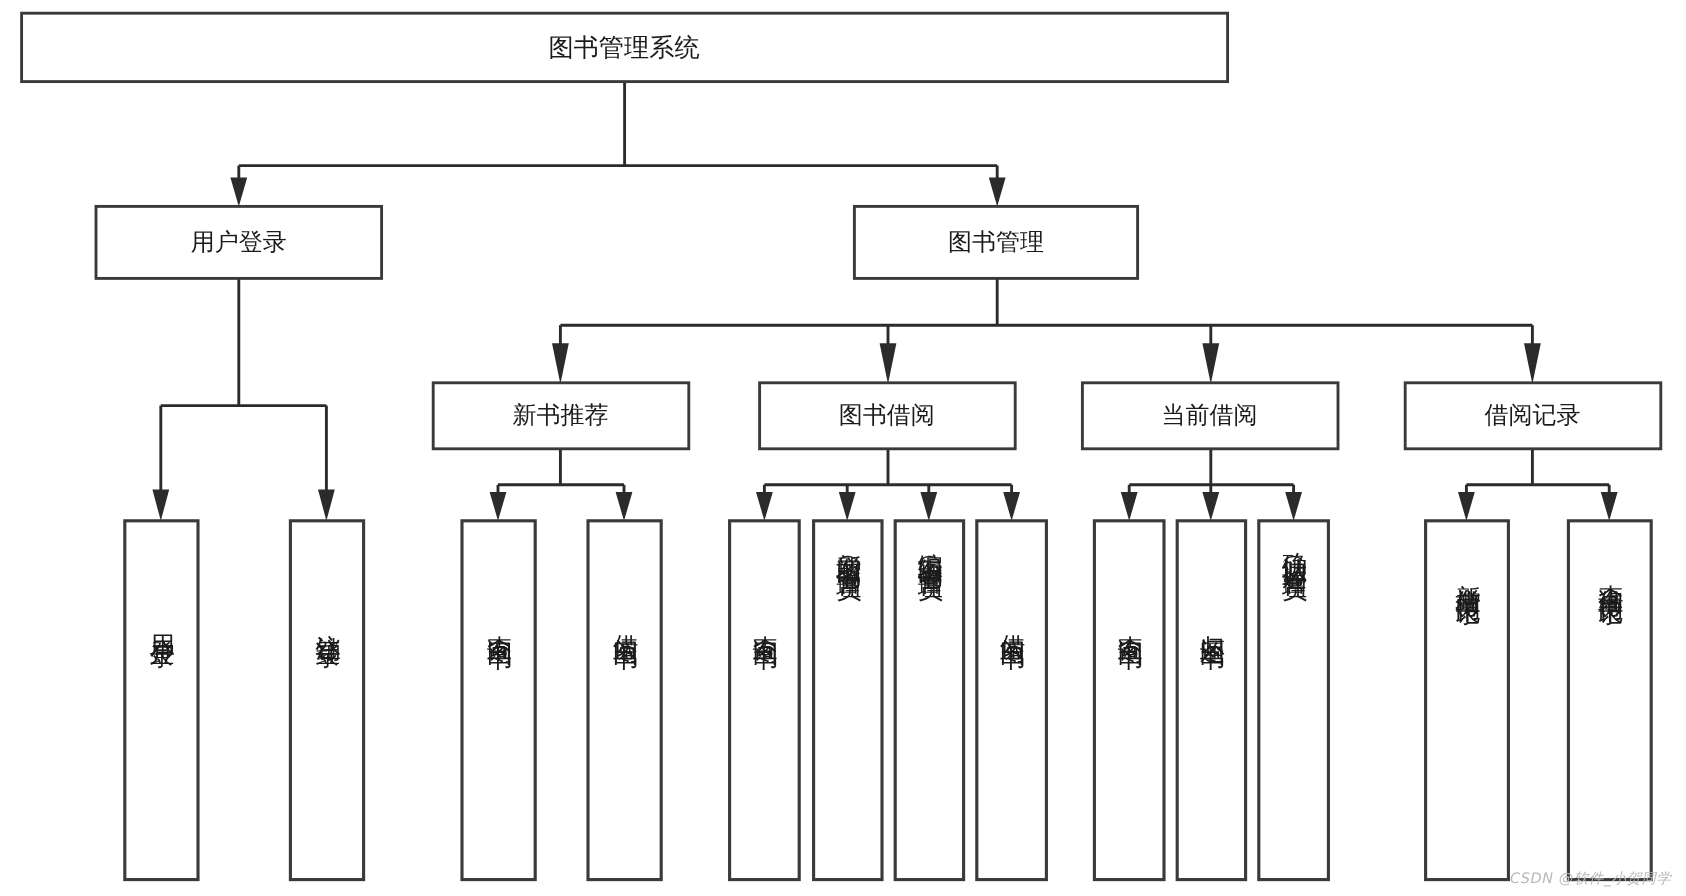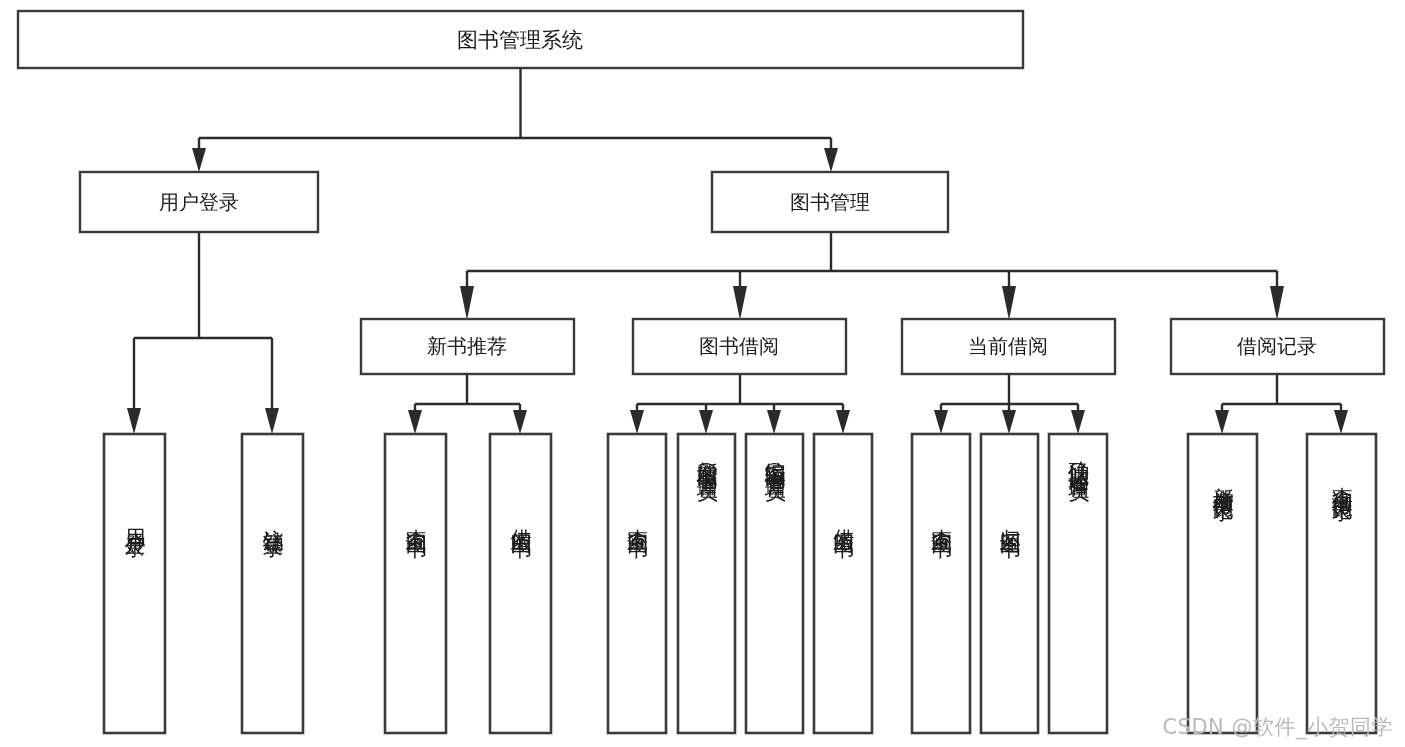--- a/index.html
+++ b/index.html
@@ -69,24 +69,25 @@
     letter-spacing: 3px;
     color: #1b1b1b;
     white-space: nowrap;
     text-align: center;
   }
   .watermark {
     position: absolute;
     right: 12px;
     bottom: 6px;
     font-family: "DejaVu Sans", "Liberation Sans", sans-serif;
-    font-size: 21px;
+    font-size: 12px;
     color: #b9b9b9;
     white-space: nowrap;
     letter-spacing: 0.5px;
+    font-style: italic;
   }
 </style>
 </head>
 <body>
 
 <div id="diagram-root">
 
   <svg id="tree" viewBox="0 0 1405 747">
     <defs></defs>
 

